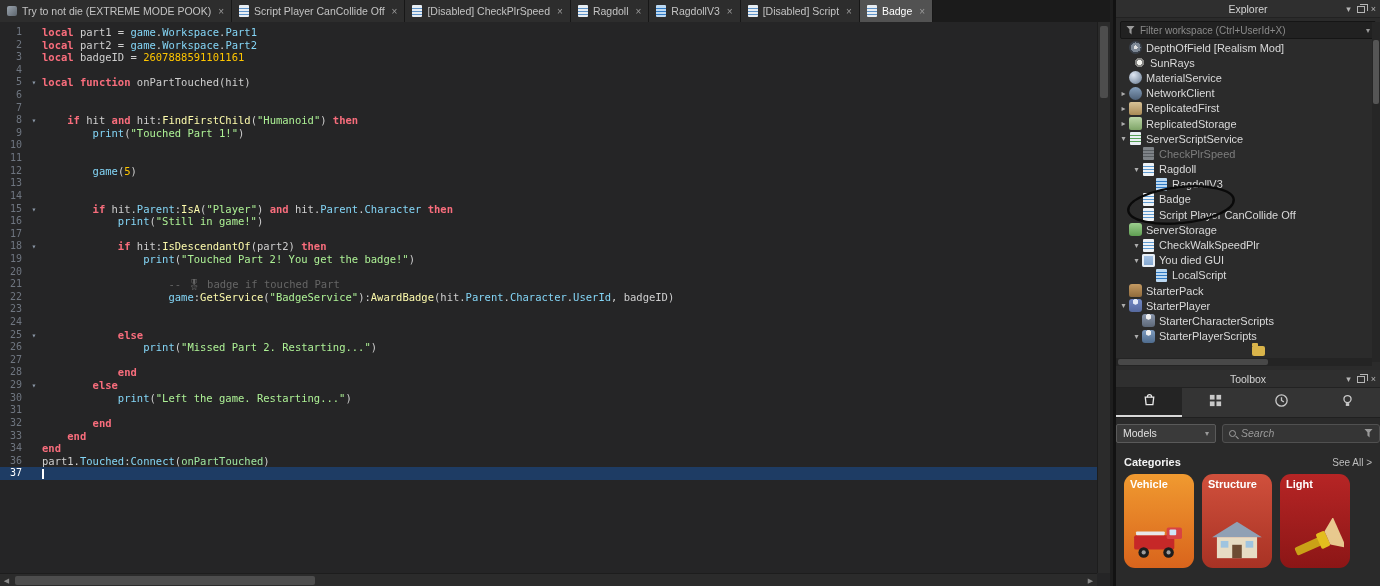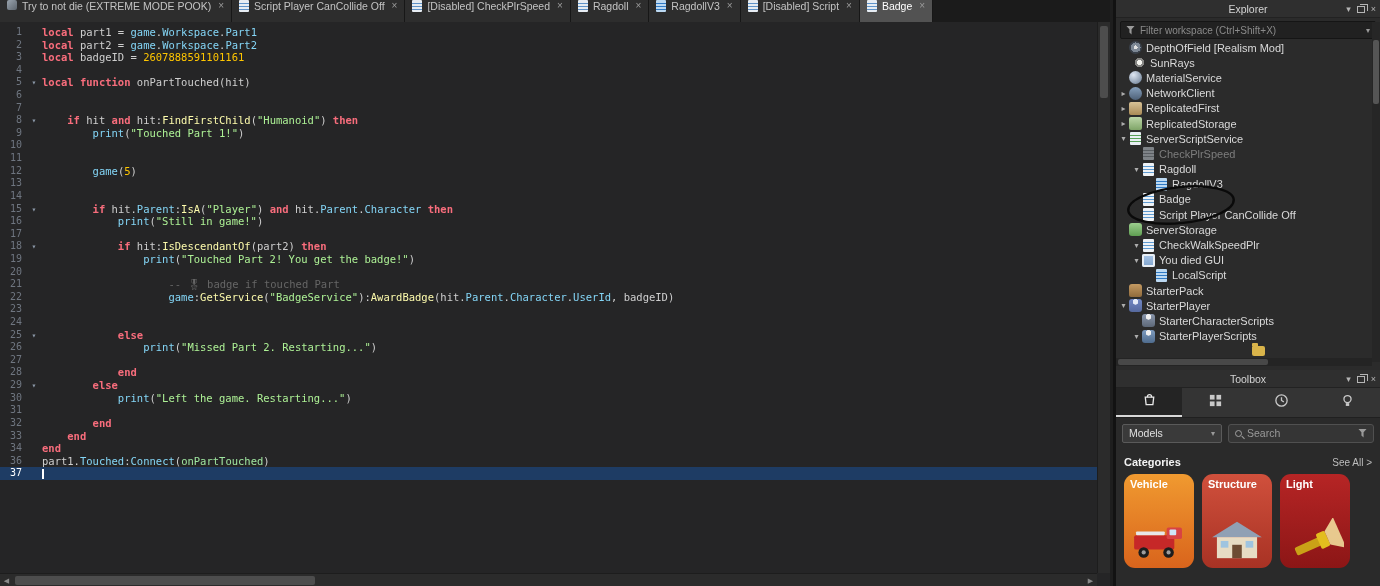--- a/index.html
+++ b/index.html
@@ -3,21 +3,21 @@
 <meta charset="utf-8">
 <style>
   html,body{margin:0;padding:0;background:#161616;}
   *{box-sizing:border-box;}
   .app{position:relative;width:1380px;height:586px;background:#1e1e1e;overflow:hidden;
        font-family:"Liberation Sans",sans-serif;color:#ccc;}
 
   
   .editor-pane{position:absolute;left:0;top:0;width:1110px;height:586px;background:#252526;}
   .tabbar{position:absolute;left:0;top:0;width:1110px;height:22px;background:#1b1b1b;display:flex;align-items:stretch;}
-  .tab{display:inline-flex;gap:5px;padding:0 7px;background:#2d2d2d;
+  .tab{display:inline-flex;align-items:center;gap:5px;padding:0 7px;background:#2d2d2d;
        border-right:1px solid #171717;font-size:10.5px;color:#c3c3c3;white-space:nowrap;cursor:default;}
   .tab.active{background:#525252;color:#fff;}
   .tab-close{color:#9b9b9b;font-size:10px;margin-left:2px;}
   .tab-icon{width:10px;height:12px;border-radius:1px;flex:none;}
   .ic-script-icon{background:linear-gradient(180deg,#e7edf3 0 3px,#5f93c9 3px 4px,#e7edf3 4px 6px,#5f93c9 6px 7px,#e7edf3 7px 9px,#5f93c9 9px 10px,#e7edf3 10px);}
   .ic-localscript-icon{background:linear-gradient(180deg,#bcd9f2 0 3px,#2f79c4 3px 4px,#bcd9f2 4px 6px,#2f79c4 6px 7px,#bcd9f2 7px 9px,#2f79c4 9px 10px,#bcd9f2 10px);}
   .ic-place-icon{background:linear-gradient(135deg,#9aa4ae,#5d656d);height:10px;border-radius:2px;}
 
   .code-area{position:absolute;left:0;top:22px;width:1097px;height:551px;overflow:hidden;background:#252526;}
   .lines{padding-top:4px;}
@@ -87,26 +87,26 @@
   .exp-hscroll{position:absolute;left:0;bottom:4px;width:256px;height:8px;background:#242424;}
   .exp-hthumb{position:absolute;left:2px;top:1px;height:6px;width:150px;background:#484848;border-radius:2px;}
   .exp-vscroll{position:absolute;right:0;top:22px;width:8px;height:340px;background:#262626;}
   .exp-vthumb{position:absolute;left:1px;right:1px;top:18px;height:64px;background:#555;border-radius:2px;}
 
   
   .toolbox{position:absolute;left:0;top:370px;width:264px;height:216px;background:#2a2a2a;}
   .tb-tabs{display:flex;height:30px;background:#343434;border-bottom:1px solid #202020;}
   .tb-tab{flex:1;display:flex;align-items:center;justify-content:center;cursor:default;}
   .tb-tab.active{background:#242424;border-bottom:2px solid #d8d8d8;}
-  .tb-controls{display:flex;align-items:center;gap:6px;padding:5px 6px;height:30px;}
+  .tb-controls{display:flex;align-items:center;gap:6px;padding:5px 0;height:30px;}
   .tb-select{width:100px;height:19px;background:#3a3a3a;border:1px solid #5a5a5a;border-radius:2px;
              display:flex;align-items:center;padding:0 6px;font-size:10.5px;color:#e0e0e0;}
   .tb-select .chev{margin-left:auto;}
   .tb-search{flex:1;height:19px;background:#353535;border:1px solid #505050;border-radius:3px;
-             display:flex;align-items:center;gap:5px;padding:0 6px;font-size:10.5px;color:#9a9a9a;}
+             display:flex;align-items:center;gap:5px;padding:0 6px;font-size:10.5px;color:#9a9a9a;font-style:italic;}
   .mag{width:7px;height:7px;border:1.4px solid #a0a0a0;border-radius:50%;position:relative;flex:none;}
   .mag::after{content:"";position:absolute;width:4px;height:1.4px;background:#a0a0a0;transform:rotate(45deg);left:5px;top:6px;}
   .tb-search .funnel{margin-left:auto;}
   .cat-head{display:flex;align-items:baseline;padding:8px 8px 4px 8px;}
   .cat-title{font-size:11px;font-weight:bold;color:#f2f2f2;}
   .see-all{margin-left:auto;font-size:10px;color:#bdbdbd;}
   .cards{display:flex;gap:8px;padding:2px 8px;}
   .card{width:70px;height:94px;border-radius:11px;overflow:hidden;position:relative;flex:none;cursor:default;}
   .card-label{position:absolute;left:6px;top:4px;font-size:11px;font-weight:bold;color:#fff;}
   .card-art{position:absolute;left:50%;transform:translateX(-50%);bottom:2px;}
@@ -354,21 +354,21 @@
       <div class="panel-header">
         <span class="panel-title">Explorer</span>
         <span class="ph-icons">
           <span>▾</span>
           <span class="float-icon"></span>
           <span>×</span>
         </span>
       </div>
       <div class="filter-bar">
         <span class="funnel"></span>
-        <span class="filter-text">Filter workspace (Ctrl+Shift+X)</span>
+        <span class="filter-text">Filter workspace (Ctrl+UserId+X)</span>
         <span class="chev">▾</span>
       </div>
       <div class="tree">
           <div class="trow" style="padding-left: 2px;">
             <span class="arr"></span>
             <span class="ticon i-depthoffield"></span>
             <span class="tlabel">DepthOfField [Realism Mod]</span>
           </div>
           <div class="trow" style="padding-left: 6px;">
             <span class="arr"></span>

